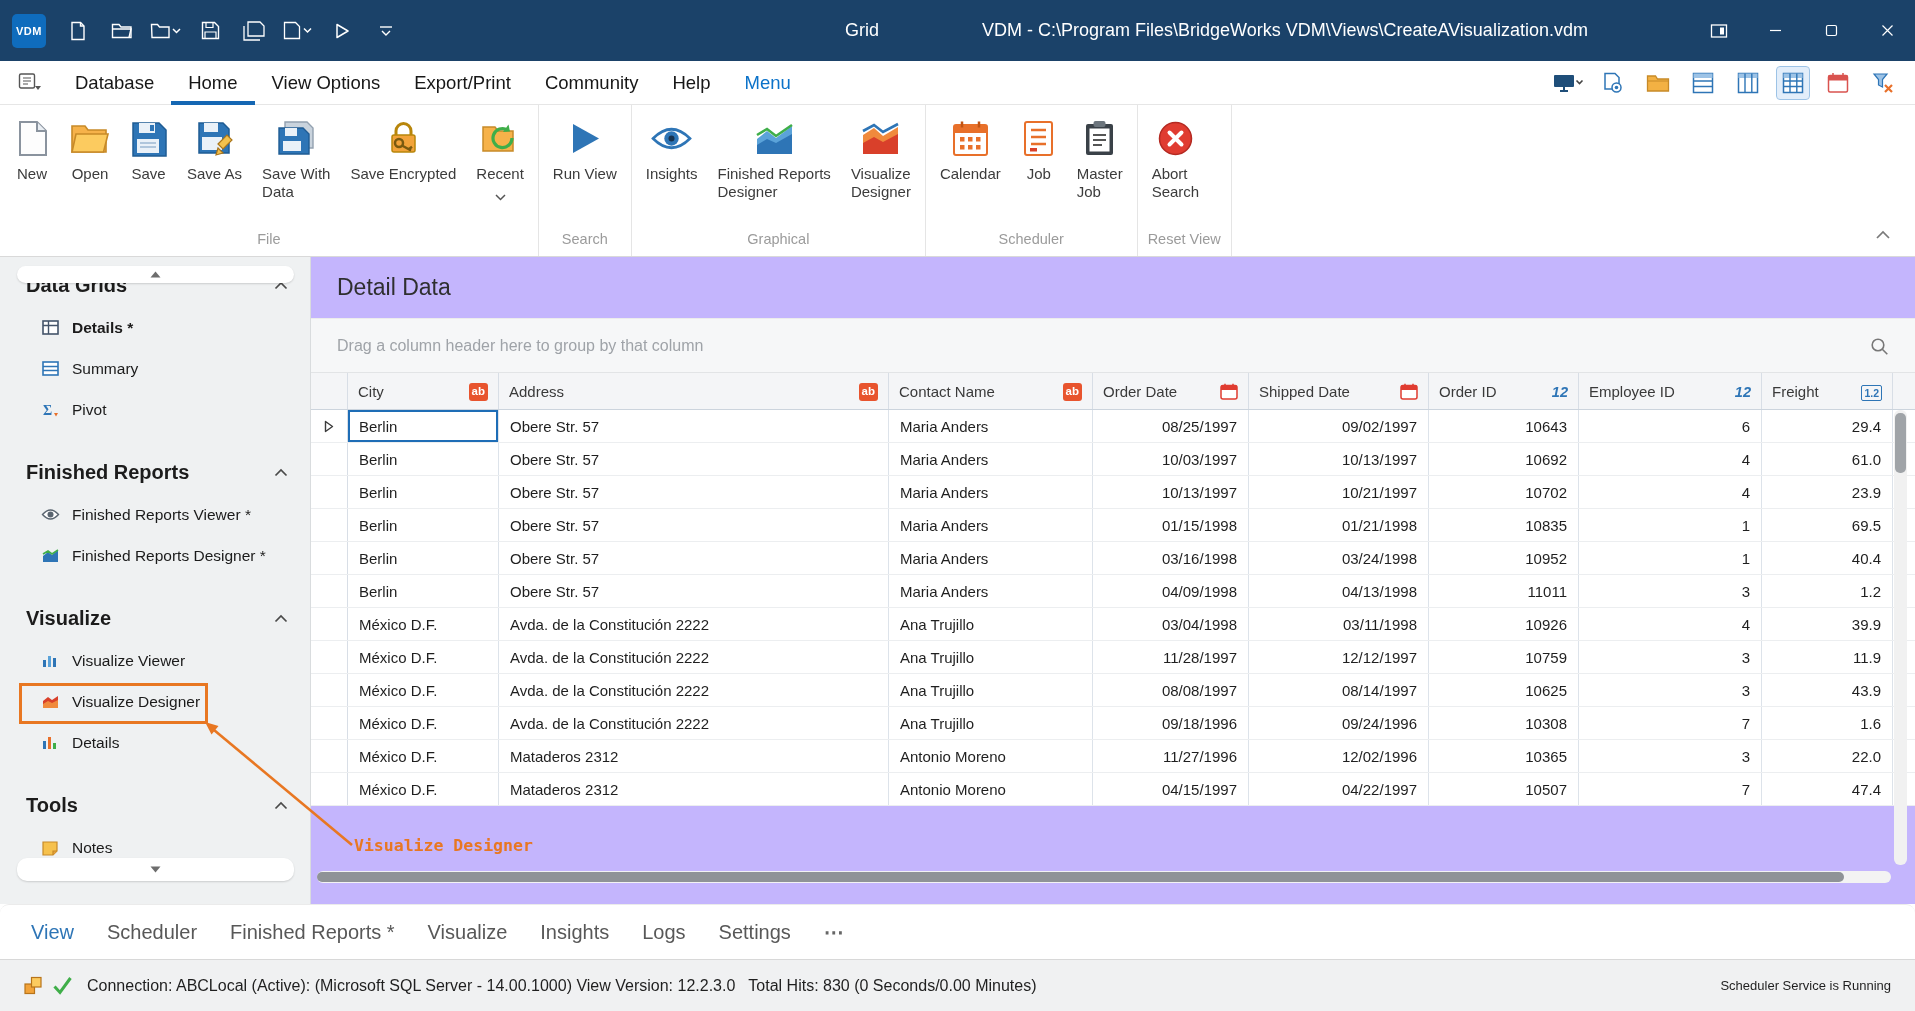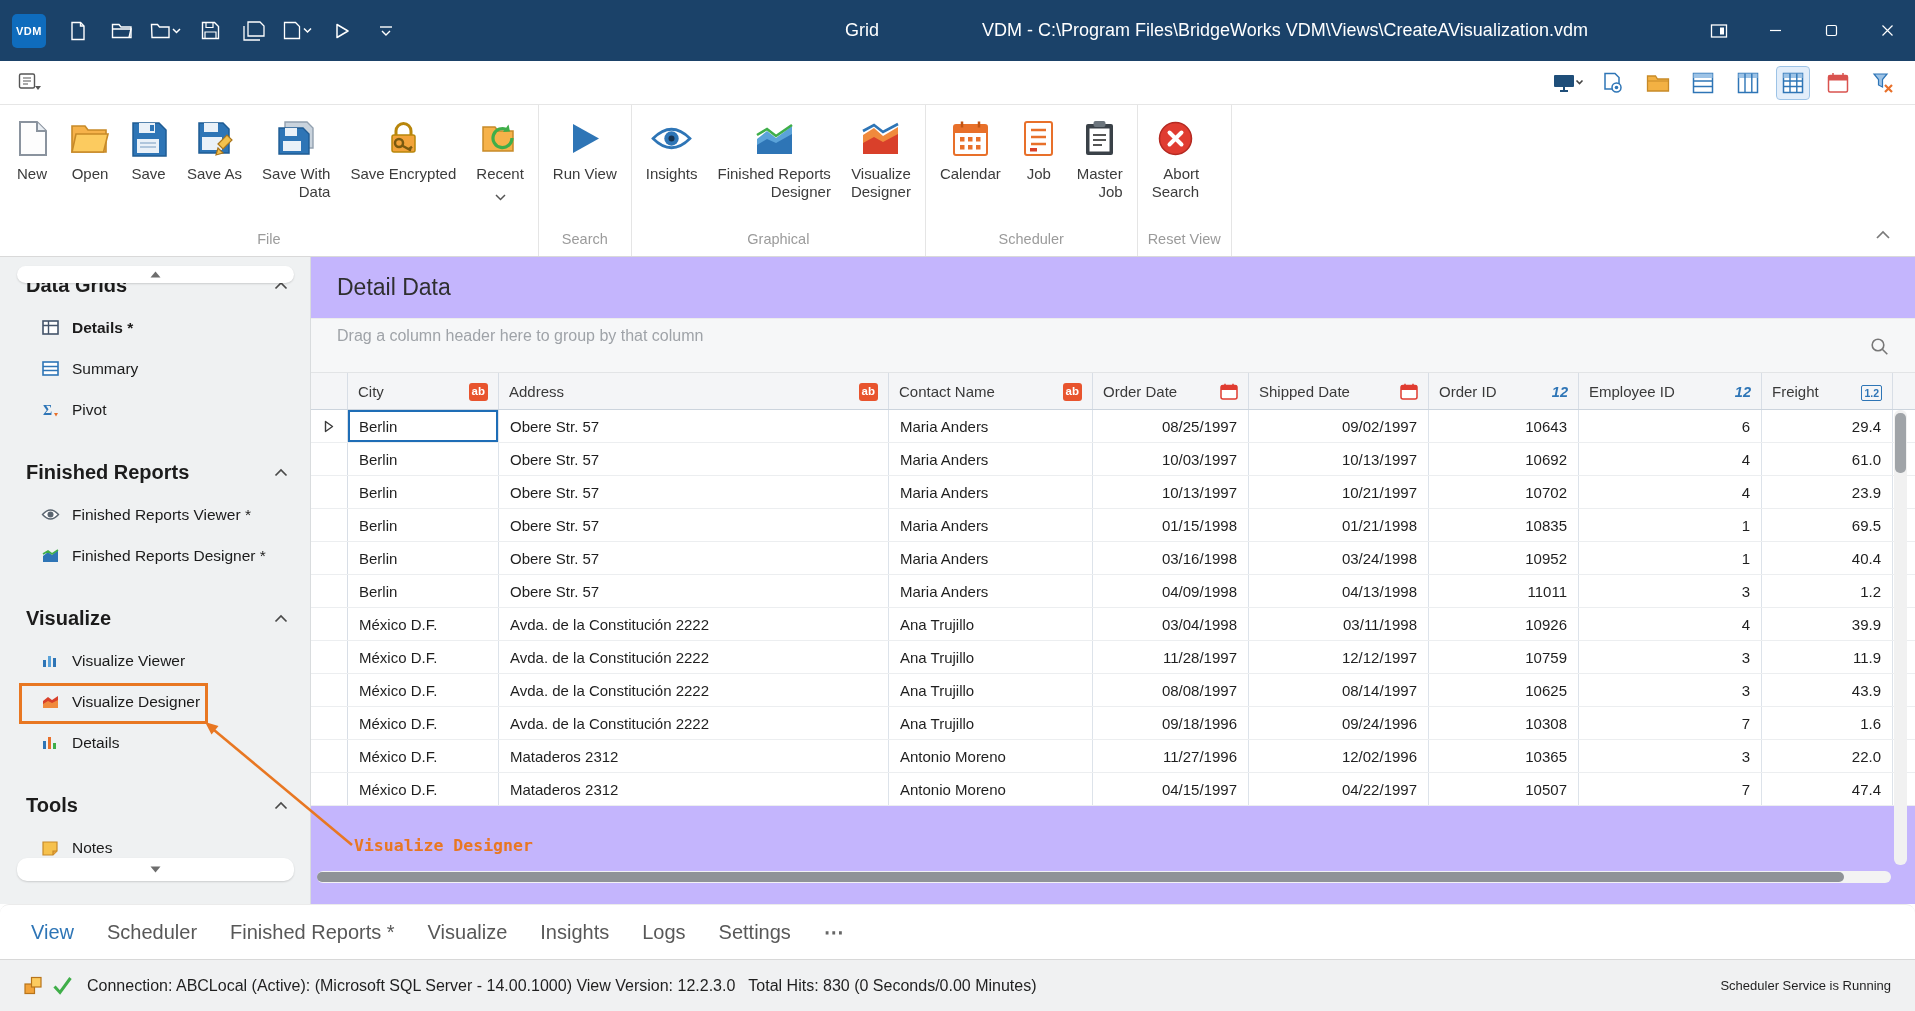--- a/index.html
+++ b/index.html
@@ -30,21 +30,21 @@
   .ric.active{background:#e3eefa;outline:1px solid #9dc3e6;}
 
   
   .ribbon{position:absolute;top:105px;left:0;right:0;height:152px;background:#fff;border-bottom:1px solid #d9d9d9;}
   .ribbon-groups{display:flex;height:100%;}
   .rgroup{border-right:1px solid #e5e5e5;display:flex;flex-direction:column;padding:6px 4px 2px;}
   .rspacer{flex:1;}
   .rbuttons{display:flex;flex:1;align-items:flex-start;}
   .rbtn{display:flex;flex-direction:column;align-items:center;padding:6px 10px 0;min-width:56px;}
   .bic{height:42px;display:flex;align-items:center;justify-content:center;}
-  .rlabel{font-size:15px;color:#3c3c3c;text-align:right;line-height:1.22;margin-top:6px;max-width:118px;}
+  .rlabel{font-size:15px;color:#3c3c3c;text-align:left;line-height:1.22;margin-top:6px;max-width:118px;}
   .rdrop{margin-top:4px;}
   .rgroup-label{text-align:center;font-size:14.5px;color:#9b9b9b;padding:5px 6px 7px;}
   .ribbon-collapse{position:absolute;right:24px;bottom:16px;}
 
   
   .content{position:absolute;top:257px;left:0;right:0;height:647px;}
   .sidebar{position:absolute;left:0;top:0;bottom:0;width:311px;background:#eff1f2;border-right:1px solid #d9dcde;padding-top:6px;overflow:hidden;}
   .side-scroll{position:absolute;left:17px;width:277px;background:#fff;border-radius:10px;box-shadow:0 1px 2px rgba(0,0,0,.15);display:flex;align-items:center;justify-content:center;z-index:6;}
   .side-scroll-up{top:9px;height:17px;}
   .side-scroll-down{top:601px;height:23px;}
@@ -52,21 +52,21 @@
   .side-section + .side-section{margin-top:20px;}
   .side-header{height:44px;display:flex;align-items:center;padding:0 22px 0 14px;font-size:20px;font-weight:600;color:#1c1c1c;}
   .side-chev{margin-left:auto;}
   .side-item{height:41px;display:flex;align-items:center;padding-left:27px;gap:11px;font-size:15.5px;color:#1b1b1b;position:relative;}
   .side-item.bold .side-label{font-weight:bold;}
   .side-item.highlighted::before{content:"";position:absolute;left:7px;top:2px;width:183px;height:35px;border:3px solid #e87722;}
   .sic{width:22px;display:flex;justify-content:center;}
 
   .main{position:absolute;left:311px;top:0;right:0;bottom:0;background:#c4b5fd;}
   .main-title{height:61px;display:flex;align-items:center;padding-left:26px;font-size:23px;color:#2f2f2f;}
-  .groupbar{height:55px;background:#f6f7f8;border-top:1px solid #ececec;border-bottom:1px solid #e2e4e6;display:flex;align-items:flex-start;padding:8px 26px;position:relative;}
+  .groupbar{height:55px;background:#f6f7f8;border-top:1px solid #ececec;border-bottom:1px solid #e2e4e6;display:flex;align-items:center;padding:8px 26px;position:relative;}
   .hint{color:#9fa3a8;font-size:16px;}
   .searchic{position:absolute;right:26px;top:18px;}
 
   .grid-header{display:flex;height:37px;background:#f4f5f7;border-bottom:1px solid #ccd4dd;}
   .hcell{display:flex;align-items:center;justify-content:space-between;padding:0 10px;font-size:15px;color:#3a3a3a;border-right:1px solid #d8dee6;overflow:hidden;white-space:nowrap;}
   .hcell.marker{padding:0;}
   .grid-row{display:flex;height:33px;border-bottom:1px solid #eceef0;background:#fff;}
   .cell{padding:0 11px;font-size:15px;color:#1f1f1f;border-right:1px solid #dde3ea;display:flex;align-items:center;overflow:hidden;white-space:nowrap;}
   .cell.marker{padding:0;justify-content:center;border-right:1px solid #d8dee6;}
   .cell.num{justify-content:flex-end;}
@@ -180,20 +180,29 @@
   </div>
 
   <div class="menubar">
     <span class="ic vsel">
         <svg width="24" height="21" viewBox="0 0 24 21">
           <rect x="1.5" y="2" width="15" height="14" rx="1.5" fill="none" stroke="#555" stroke-width="1.4"></rect>
           <path d="M5 6h8M5 9h8M5 12h5" stroke="#555" stroke-width="1.2"></path>
           <path d="M17 14l6 0-3 4z" fill="#555"></path>
         </svg>
       </span>
+    <div class="menu-items">
+        <div class="menu-item">Database</div>
+        <div class="menu-item active">Home</div>
+        <div class="menu-item">View Options</div>
+        <div class="menu-item">Export/Print</div>
+        <div class="menu-item">Community</div>
+        <div class="menu-item">Help</div>
+        <div class="menu-item accent">Menu</div>
+      </div>
     <div class="menu-right">
         <span class="ric">
           <svg width="31" height="22" viewBox="0 0 31 22">
             <rect x="1" y="3" width="20" height="12" rx="1" fill="#1f4e79"></rect>
             <path d="M11 15v4" stroke="#1f4e79" stroke-width="2"></path>
             <path d="M7 19h8" stroke="#1f4e79" stroke-width="2"></path>
             <path d="M23.5 8.5l3 3 3-3" fill="none" stroke="#444" stroke-width="1.6"></path>
           </svg>
         </span>
         <span class="ric">

